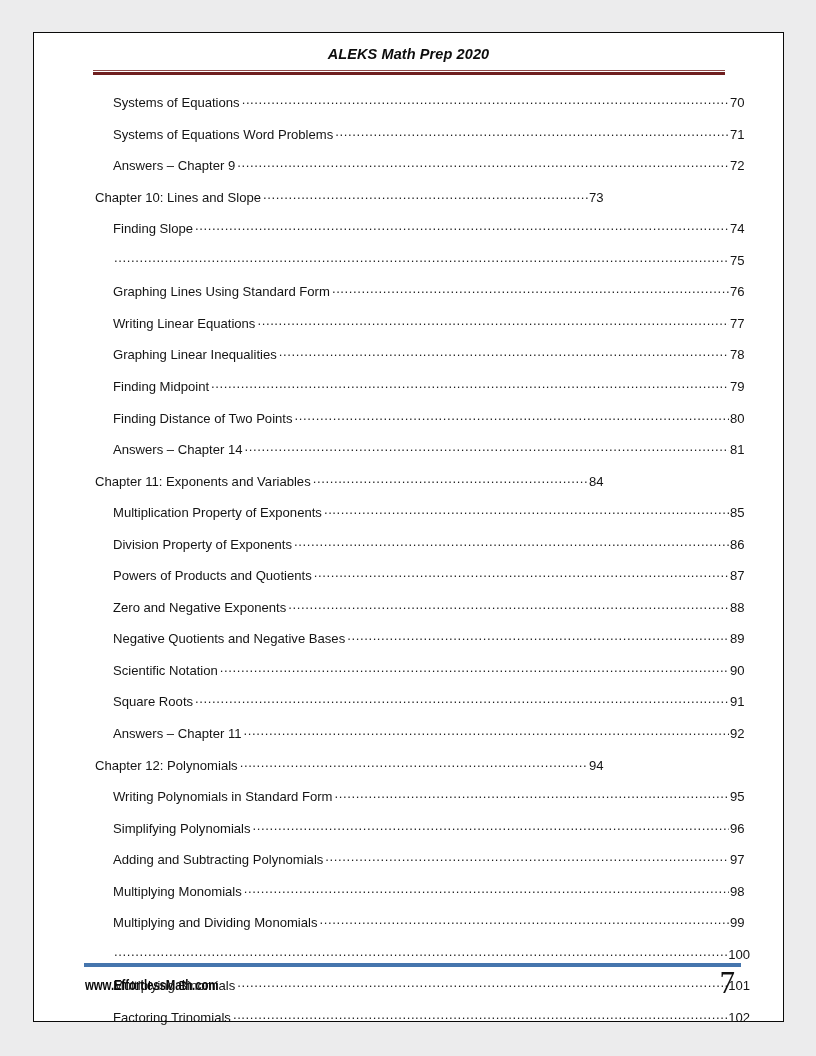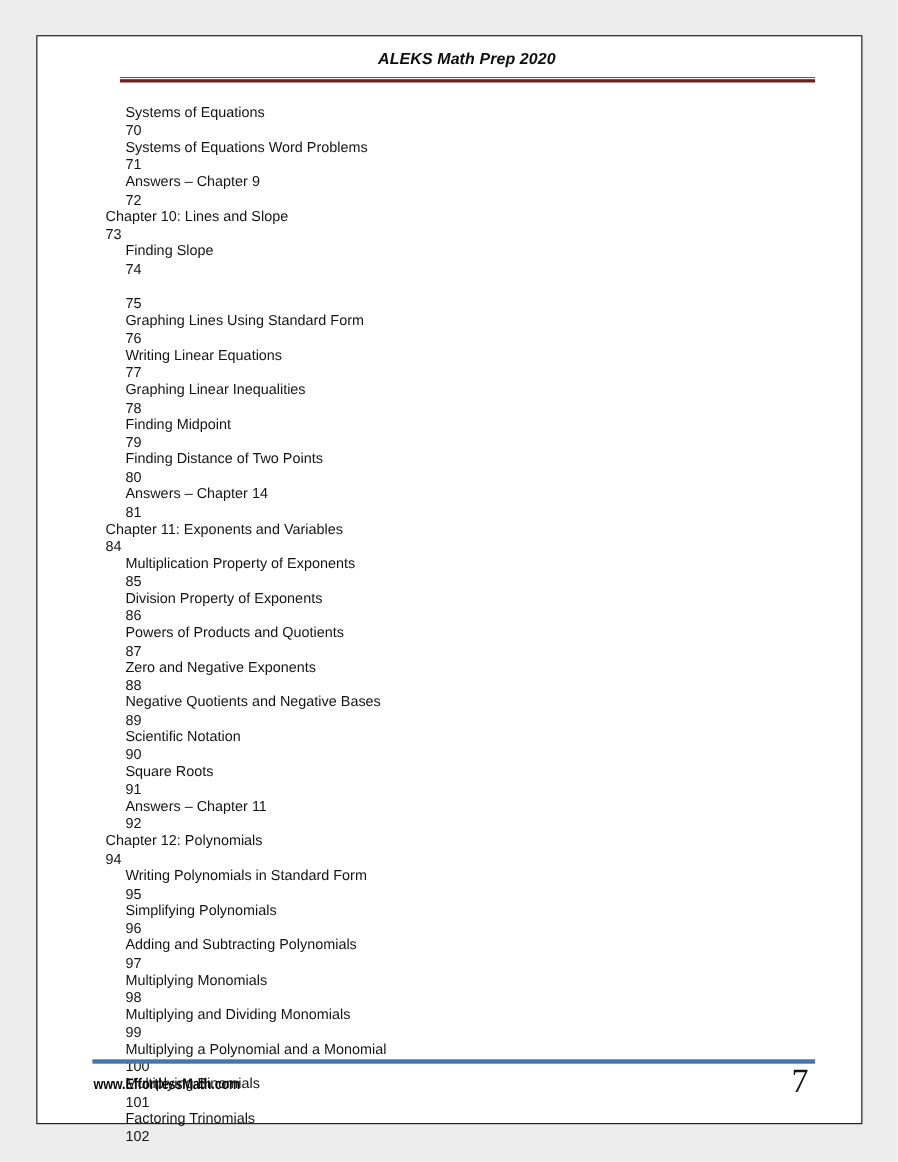--- a/index.html
+++ b/index.html
@@ -21,21 +21,21 @@
     width: 751px;
     height: 990px;
     background: #ffffff;
     border: 1px solid #0a0a0a;
     box-sizing: border-box;
   }
 
   
   .page-header {
     position: absolute;
-    left: 16px;
+    left: 0;
     top: 0;
     width: 100%;
   }
   .header-title {
     text-align: center;
     font-size: 14.5px;
     font-weight: bold;
     font-style: italic;
     color: #0d0d0d;
     letter-spacing: .1px;
@@ -58,21 +58,20 @@
     width: 100%;
     padding-top: 4px;
   }
   .toc-row {
     display: flex;
     align-items: baseline;
     font-size: 13.1px;
     color: #141414;
     height: 31.55px;
     white-space: nowrap;
-    flex-direction: column;
   }
   .toc-row .label {
     flex: 0 0 auto;
     padding-right: 1px;
   }
   .toc-row .leader {
     flex: 1 1 auto;
     overflow: hidden;
     height: 1em;
     position: relative;
@@ -290,21 +289,20 @@
         <span class="label">Multiplying Monomials</span>
         <span class="leader"></span>
         <span class="pageno">98</span>
       </div>
       <div class="toc-row level-sub">
         <span class="label">Multiplying and Dividing Monomials</span>
         <span class="leader"></span>
         <span class="pageno">99</span>
       </div>
       <div class="toc-row level-sub">
-        <span class="label">Multiplying a Polynomial and a Monomial</span>
         <span class="leader"></span>
         <span class="pageno">100</span>
       </div>
       <div class="toc-row level-sub">
         <span class="label">Multiplying Binomials</span>
         <span class="leader"></span>
         <span class="pageno">101</span>
       </div>
       <div class="toc-row level-sub">
         <span class="label">Factoring Trinomials</span>

